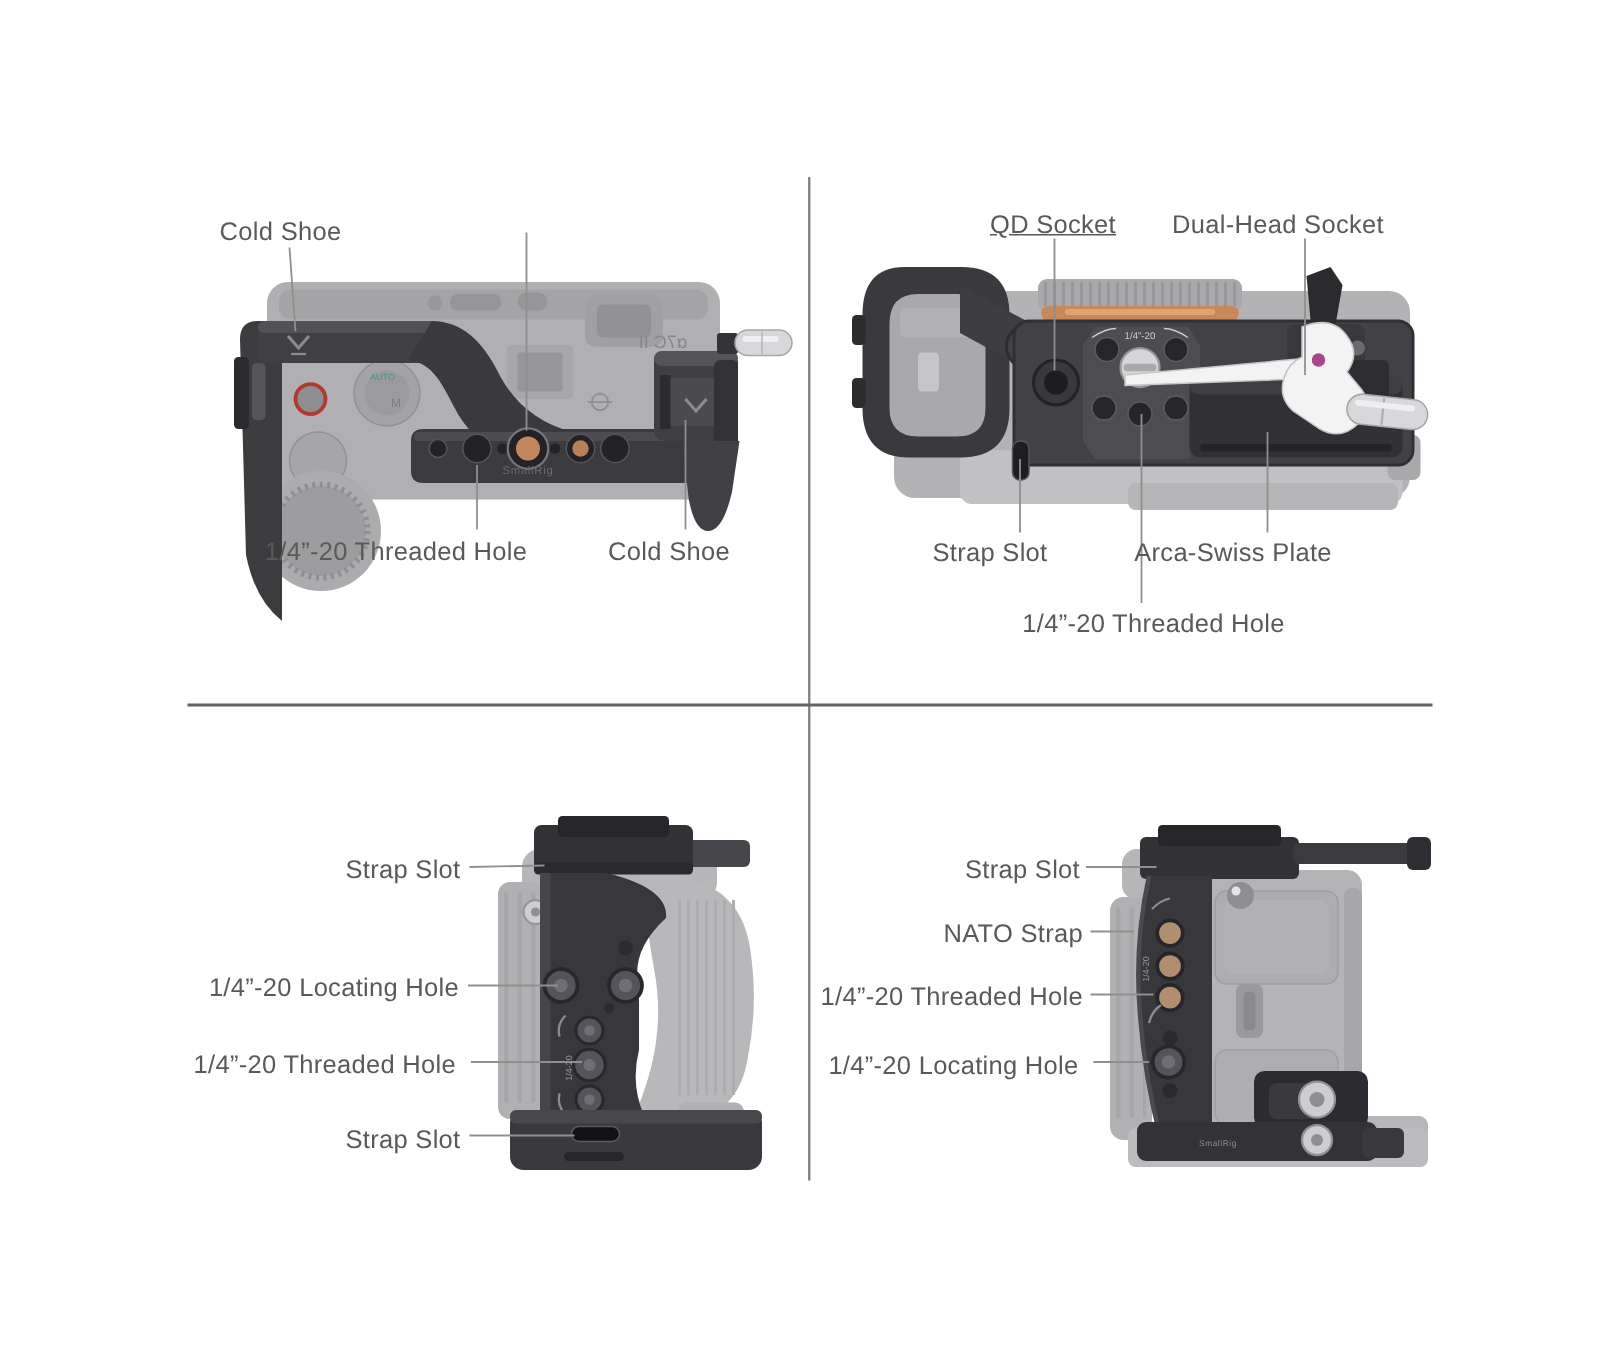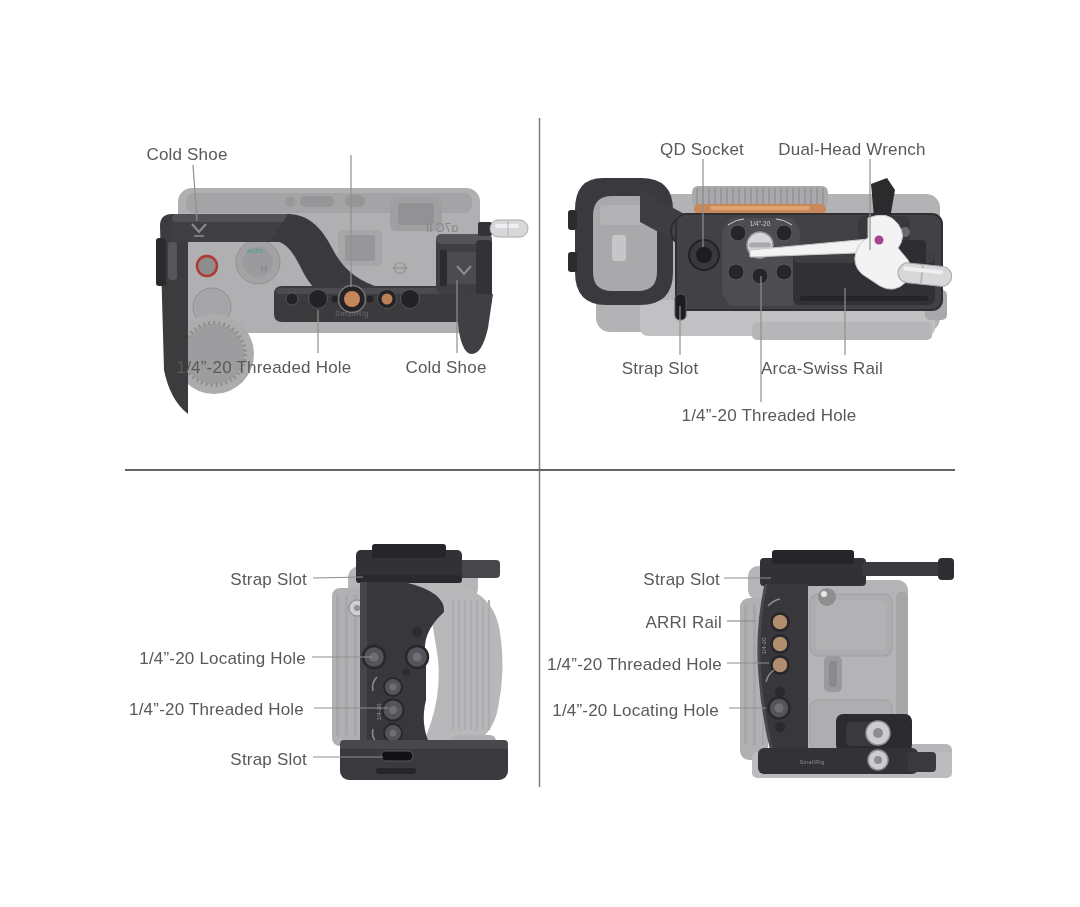--- a/index.html
+++ b/index.html
@@ -248,29 +248,29 @@
     <line x1="727" y1="621" x2="756" y2="621"></line>
     <line x1="727" y1="663" x2="769" y2="663"></line>
     <line x1="729" y1="708" x2="766" y2="708"></line>
   </g>
 </svg>
 
 <div class="lbl c" style="left:187px; top:145px;">Cold Shoe</div>
 <div class="lbl c" style="left:264px; top:358px;">1/4”-20 Threaded Hole</div>
 <div class="lbl c" style="left:446px; top:358px;">Cold Shoe</div>
 
-<div class="lbl c" style="left:702px; top:140px;">QD Socket</div>
-<div class="lbl c" style="left:852px; top:140px;">Dual-Head Wrench</div>
+<div class="lbl c" style="left:702px; top:140px;text-decoration:underline;">QD Socket</div>
+<div class="lbl c" style="left:852px; top:140px;">Dual-Head Socket</div>
 <div class="lbl c" style="left:660px; top:359px;">Strap Slot</div>
-<div class="lbl c" style="left:822px; top:359px;">Arca-Swiss Rail</div>
+<div class="lbl c" style="left:822px; top:359px;">Arca-Swiss Plate</div>
 <div class="lbl c" style="left:769px; top:406px;">1/4”-20 Threaded Hole</div>
 
 <div class="lbl r" style="right:773px; top:570px;">Strap Slot</div>
 <div class="lbl r" style="right:774px; top:649px;">1/4”-20 Locating Hole</div>
 <div class="lbl r" style="right:776px; top:700px;">1/4”-20 Threaded Hole</div>
 <div class="lbl r" style="right:773px; top:750px;">Strap Slot</div>
 
 <div class="lbl r" style="right:360px; top:570px;">Strap Slot</div>
-<div class="lbl r" style="right:358px; top:613px;">ARRI Rail</div>
+<div class="lbl r" style="right:358px; top:613px;">NATO Strap</div>
 <div class="lbl r" style="right:358px; top:655px;">1/4”-20 Threaded Hole</div>
 <div class="lbl r" style="right:361px; top:701px;">1/4”-20 Locating Hole</div>
 
 </div>
 
 </body></html>

